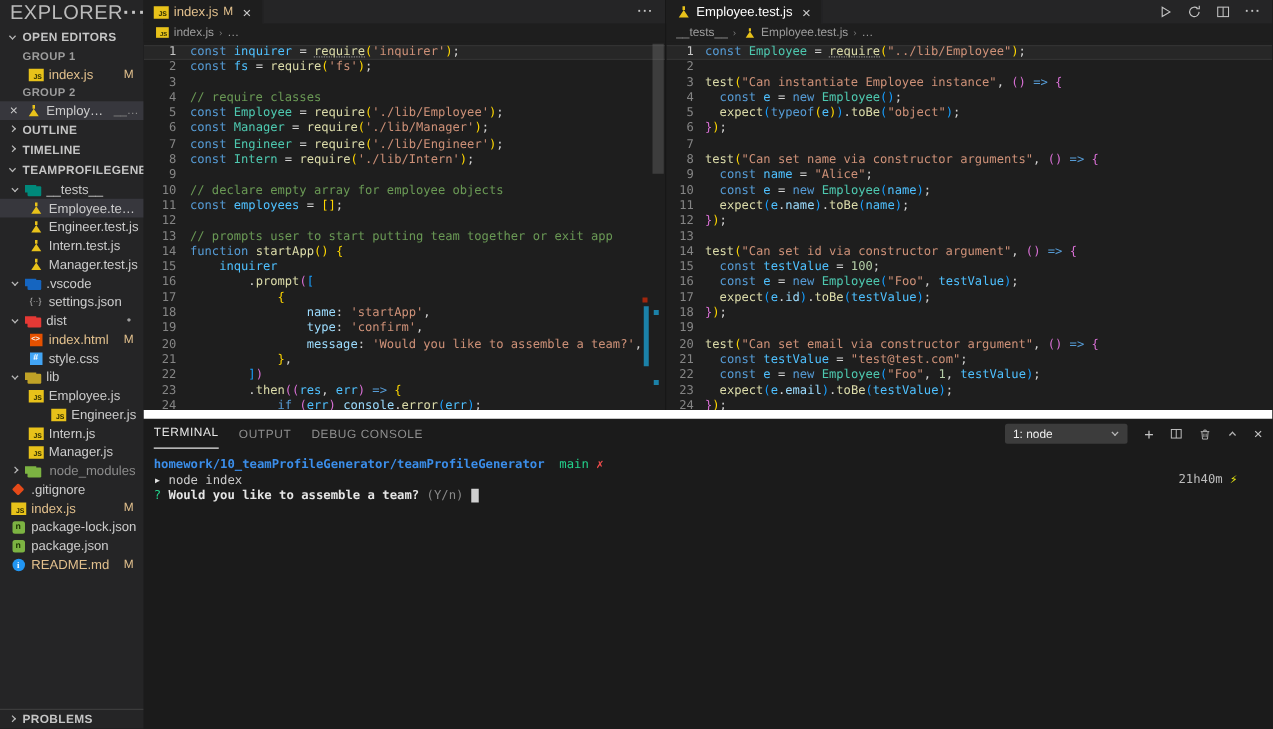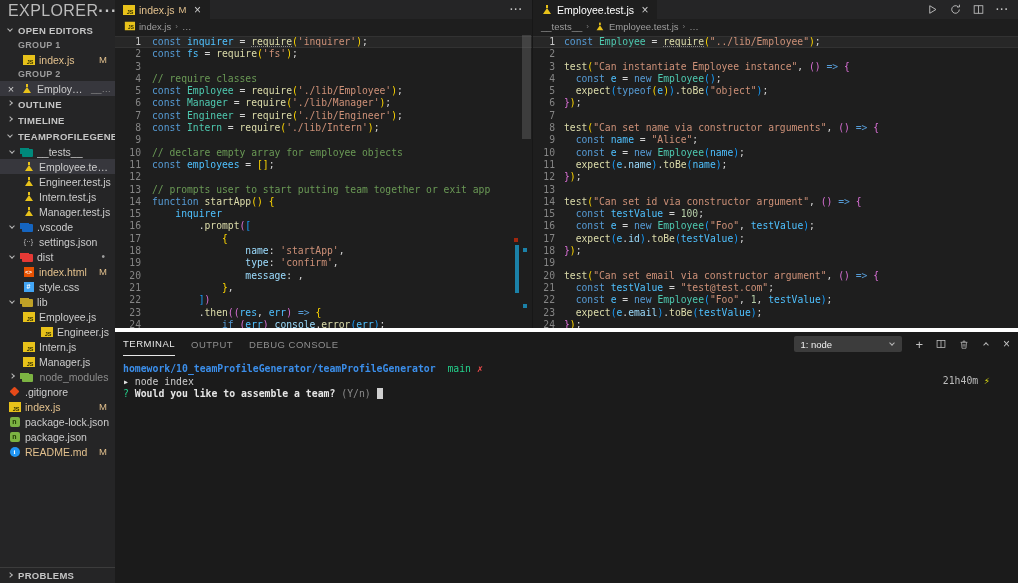--- a/index.html
+++ b/index.html
@@ -86,27 +86,27 @@
   .cl.cur .ln { color:#c6c6c6; }
   .kw{color:#569cd6;} .cls{color:#4ec9b0;} .cv{color:#4fc1ff;} .vr{color:#9cdcfe;}
   .fn{color:#dcdcaa;} .st{color:#ce9178;} .nm{color:#b5cea8;} .cm{color:#6a9955;}
   .pn{color:#d4d4d4;} .b1{color:#ffd700;} .b2{color:#da70d6;} .b3{color:#179fff;}
   .u-dot{text-decoration:underline dotted #888;}
 
   .sbar { position:absolute; right:1px; top:35px; width:9px; height:104px; background:rgba(121,121,121,.35); }
   .ovr { position:absolute; background:#1b81a8; }
 
   
-  .panel { flex:1; background:#1b1b1b; border-top:4px solid #ffffff; position:relative; }
+  .panel { flex:1; background:#1b1b1b; border-top:7px solid #ffffff; position:relative; }
   .pheader { height:24px; display:flex; align-items:center; padding:0 8px; }
   .ptab { font-size:9.5px; letter-spacing:.5px; color:#8f8f8f; margin-right:16px; height:24px;
     display:flex; align-items:center; cursor:pointer; }
   .ptab.active { color:#e7e7e7; border-bottom:1px solid #e7e7e7; }
   .pcontrols { margin-left:auto; display:flex; align-items:center; gap:13px; color:#c5c5c5; }
-  .pdrop { width:108px; height:16px; background:#3c3c3c; border-radius:2px; display:flex;
+  .pdrop { width:98px; height:16px; background:#3c3c3c; border-radius:2px; display:flex;
     align-items:center; font-size:9.5px; color:#f0f0f0; padding:0 6px; gap:4px; cursor:pointer; }
   .pdrop .label{flex:1;} 
   .picon { cursor:pointer; display:flex; align-items:center; font-size:12px; }
   .term { padding:7px 0 0 8px; font-family:"DejaVu Sans Mono",monospace; font-size:9.8px;
     line-height:12.6px; white-space:pre; }
   .tp{color:#3b8eea;font-weight:bold;} .tg{color:#23d18b;} .tr{color:#f14c4c;}
   .tw{color:#e5e5e5;} .td{color:#cccccc;} .tb{color:#e5e5e5;font-weight:bold;text-align:right;}
   .tm{color:#8a8a8a;} .ty{color:#e5e510;}
   .cur-block { display:inline-block; width:6px; height:11px; background:#d0d0d0; vertical-align:text-bottom; }
   .rprompt { position:absolute; right:28px; top:43px; font-family:"DejaVu Sans Mono",monospace;
@@ -294,21 +294,21 @@
             <div class="cl"><span class="ln">10</span><span class="cm">// declare empty array for employee objects</span></div>
             <div class="cl"><span class="ln">11</span><span class="kw">const</span><span class="pn"> </span><span class="cv">employees</span><span class="pn"> = </span><span class="b1">[]</span><span class="pn">;</span></div>
             <div class="cl"><span class="ln">12</span></div>
             <div class="cl"><span class="ln">13</span><span class="cm">// prompts user to start putting team together or exit app</span></div>
             <div class="cl"><span class="ln">14</span><span class="kw">function</span><span class="pn"> </span><span class="fn">startApp</span><span class="b1">()</span><span class="pn"> </span><span class="b1">{</span></div>
             <div class="cl"><span class="ln">15</span><span class="pn">    </span><span class="cv">inquirer</span></div>
             <div class="cl"><span class="ln">16</span><span class="pn">        .</span><span class="fn">prompt</span><span class="b2">(</span><span class="b3">[</span></div>
             <div class="cl"><span class="ln">17</span><span class="pn">            </span><span class="b1">{</span></div>
             <div class="cl"><span class="ln">18</span><span class="pn">                </span><span class="vr">name</span><span class="pn">: </span><span class="st">'startApp'</span><span class="pn">,</span></div>
             <div class="cl"><span class="ln">19</span><span class="pn">                </span><span class="vr">type</span><span class="pn">: </span><span class="st">'confirm'</span><span class="pn">,</span></div>
-            <div class="cl"><span class="ln">20</span><span class="pn">                </span><span class="vr">message</span><span class="pn">: </span><span class="pn">,</span></div>
+            <div class="cl"><span class="ln">20</span><span class="pn">                </span><span class="vr">message</span><span class="pn">: </span><span class="st">'Would you like to assemble a team?'</span><span class="pn">,</span></div>
             <div class="cl"><span class="ln">21</span><span class="pn">            </span><span class="b1">}</span><span class="pn">,</span></div>
             <div class="cl"><span class="ln">22</span><span class="pn">        </span><span class="b3">]</span><span class="b2">)</span></div>
             <div class="cl"><span class="ln">23</span><span class="pn">        .</span><span class="fn">then</span><span class="b2">((</span><span class="cv">res</span><span class="pn">, </span><span class="cv">err</span><span class="b2">)</span><span class="pn"> </span><span class="kw">=&gt;</span><span class="pn"> </span><span class="b1">{</span></div>
             <div class="cl"><span class="ln">24</span><span class="pn">            </span><span class="kw">if</span><span class="pn"> </span><span class="b2">(</span><span class="cv">err</span><span class="b2">)</span><span class="pn"> </span><span class="vr">console</span><span class="pn">.</span><span class="fn">error</span><span class="b3">(</span><span class="cv">err</span><span class="b3">)</span><span class="pn">;</span></div>
           </div>
         <div class="sbar"></div>
         <div class="ovr" style="right:14px; top:238px; width:4px; height:4px; background:#a1260d"></div>
         <div class="ovr" style="right:13px; top:245px; width:4px; height:48px"></div>
         <div class="ovr" style="right:5px; top:248px; width:4px; height:4px"></div>
         <div class="ovr" style="right:5px; top:304px; width:4px; height:4px"></div>

